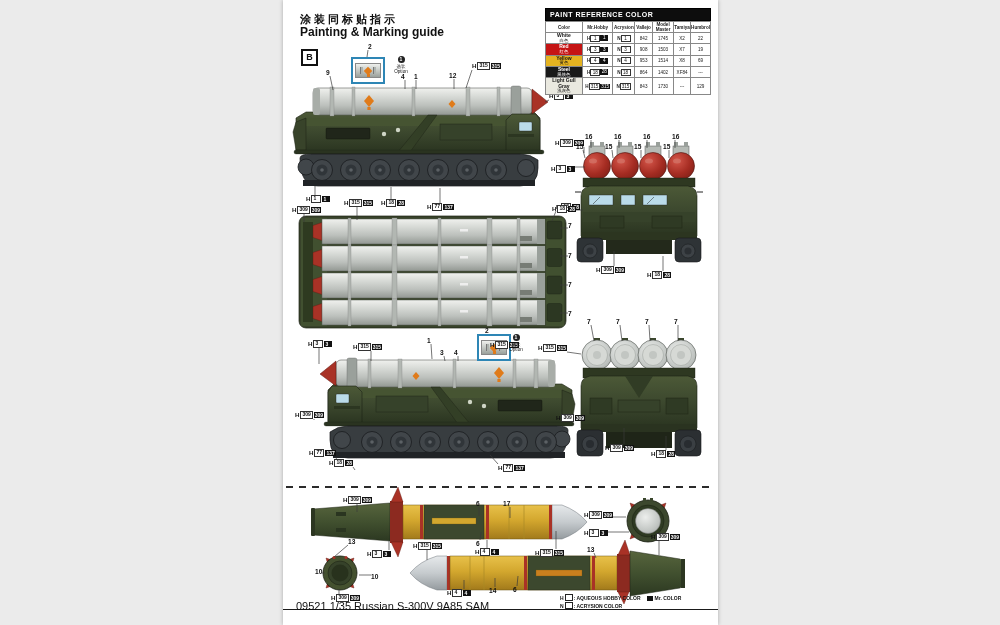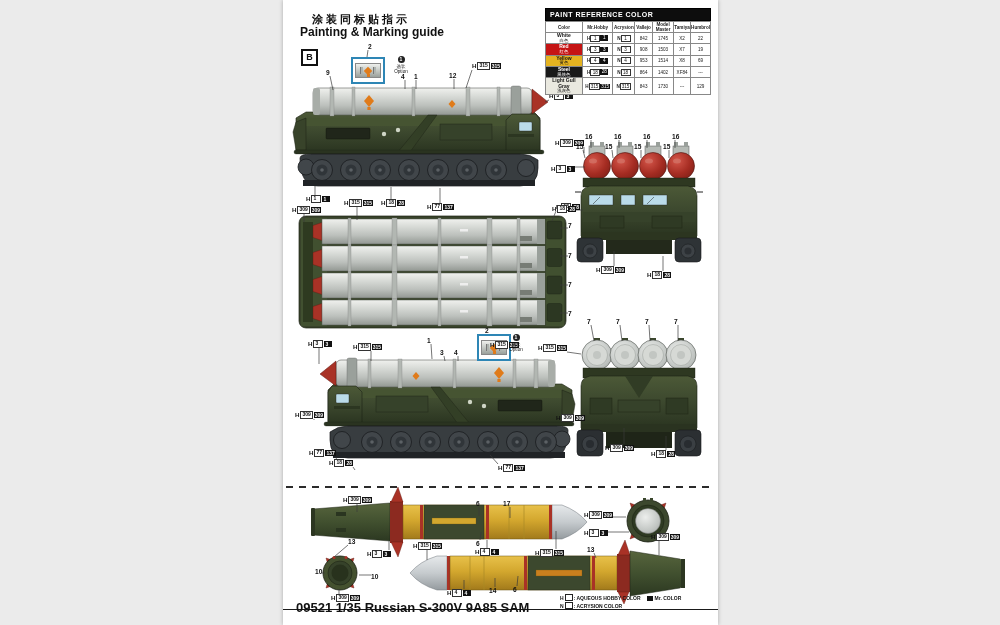--- a/index.html
+++ b/index.html
@@ -5,21 +5,21 @@
   html,body{margin:0;padding:0;}
   body{background:#e9e9e9;font-family:"Liberation Sans",sans-serif;}
   .canvas{position:relative;width:1000px;height:625px;background:#ebebeb;overflow:hidden;}
   .page{position:absolute;left:283px;top:0;width:435px;height:625px;background:#ffffff;
         box-shadow:0 0 4px rgba(0,0,0,.28);}
   .layer{position:absolute;left:0;top:0;width:1000px;height:625px;}
   svg.art{position:absolute;left:0;top:0;z-index:2;}
   svg.leaders{position:absolute;left:0;top:0;z-index:3;}
   #callout-layer{z-index:4;}
   
-  .title-cn{position:absolute;left:300px;top:12px;font-size:11px;font-weight:bold;letter-spacing:3px;color:#111;z-index:5;margin-left:12px;}
+  .title-cn{position:absolute;left:300px;top:12px;font-size:11px;font-weight:bold;letter-spacing:3px;color:#111;z-index:5;}
   .title-en{position:absolute;left:300px;top:25px;font-size:12px;font-weight:bold;color:#111;z-index:5;}
   .sec-box{position:absolute;left:301px;top:49px;width:13px;height:13px;border:2px solid #111;
            font-size:9px;font-weight:bold;color:#111;text-align:center;line-height:13px;z-index:5;}
   
   .ptable{position:absolute;left:545px;top:8px;width:166px;z-index:5;}
   .pt-head{background:#0d0d0d;color:#fff;font-size:7px;font-weight:bold;letter-spacing:.5px;
            padding:2px 4px;border:1px solid #000;}
   table.pt{width:100%;border-collapse:collapse;border:1px solid #555;background:#fff;}
   table.pt th,table.pt td{border:1px solid #888;text-align:center;padding:0;font-size:4.6px;color:#222;}
   table.pt th{font-weight:bold;height:9px;}
@@ -48,21 +48,21 @@
   .inset .cyl{position:absolute;left:2px;top:4px;right:2px;height:13px;border:1px solid #888;
               background:linear-gradient(#eff0ed,#c9cdc9 45%,#9aa09b);}
   .inset .ring{position:absolute;top:3px;bottom:3px;width:2px;background:#aeb3ae;border-left:1px solid #777;}
   .inset .dec{position:absolute;left:50%;top:9px;width:6px;height:6px;margin-left:-3px;
               background:#e07b1a;transform:rotate(45deg);}
   .inset .tail{position:absolute;left:50%;top:15px;width:3px;height:3px;margin-left:-1.5px;background:#e07b1a;}
   
   .dash-sep{position:absolute;left:286px;top:486px;width:428px;height:2px;z-index:5;
             background:repeating-linear-gradient(90deg,#2b2b2b 0 7px,transparent 7px 13px);}
   .foot-rule{position:absolute;left:283px;top:609px;width:435px;height:1px;background:#1a1a1a;z-index:5;}
-  .kit-title{position:absolute;left:296px;top:600px;font-size:13px;font-weight:bold;color:#111;z-index:5;}
+  .kit-title{position:absolute;left:296px;top:600px;font-size:11px;font-weight:normal;color:#111;z-index:5;}
   .legend{position:absolute;left:560px;top:594px;font-size:5px;font-weight:bold;color:#111;z-index:5;line-height:6.6px;}
   .lg-box{display:inline-block;width:6px;height:5px;border:1px solid #222;background:#fff;vertical-align:-1px;margin:0 1px;}
   .lg-black{display:inline-block;width:6px;height:5px;background:#111;vertical-align:-1px;margin:0 2px 0 6px;}
 </style>
 </head>
 <body>
 
 <div class="canvas">
   <div class="page"></div>
 

